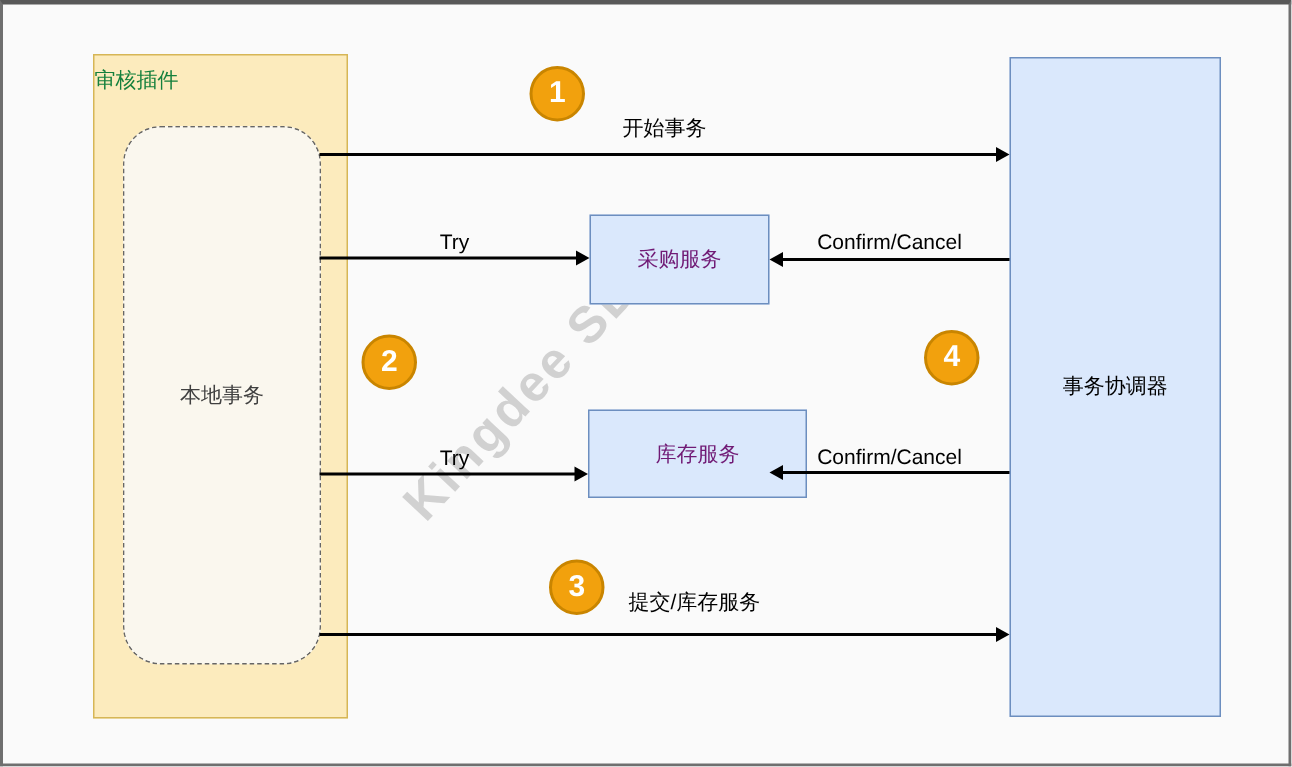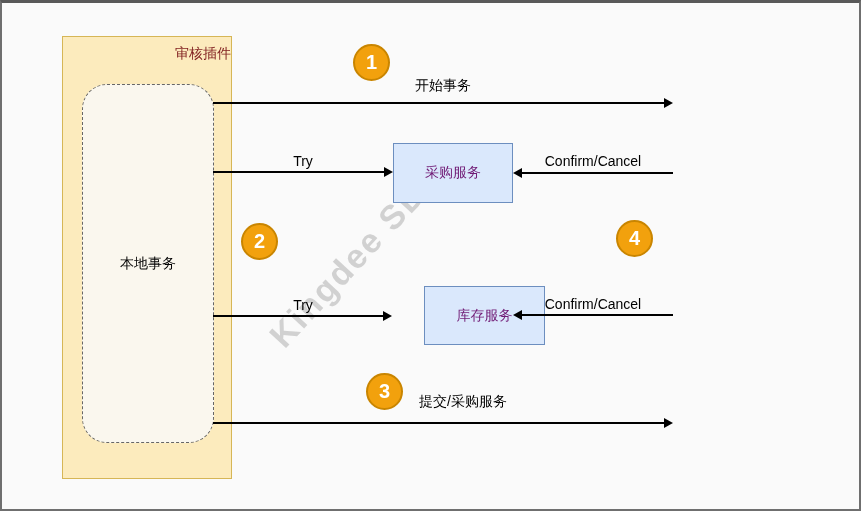--- a/index.html
+++ b/index.html
@@ -19,43 +19,43 @@
     font-size:34px;font-weight:bold;letter-spacing:2px;
     color:rgba(160,160,160,0.45);
     white-space:nowrap;pointer-events:none;
   }
   .audit-box{
     position:absolute;left:60px;top:33px;width:170px;height:443px;
     box-sizing:border-box;background:#fcebbd;border:1px solid #d6b656;
   }
   .audit-title{
     position:absolute;top:8px;left:0;width:100%;
-    text-align:right;font-size:14px;color:#7f1d1d;
+    text-align:left;font-size:14px;color:#15803d;
   }
   .local-box{
     position:absolute;left:19px;top:47px;width:132px;height:359px;
     box-sizing:border-box;background:#faf7ee;
     border:1.5px dashed #666;border-radius:25px;
     display:flex;align-items:center;justify-content:center;
-    font-size:14px;color:#000000;
+    font-size:14px;color:#404040;
   }
   .coordinator-box{
     position:absolute;left:671px;top:35px;width:141px;height:440px;
     box-sizing:border-box;background:#dae8fc;border:1px solid #6c8ebf;
     display:flex;align-items:center;justify-content:center;
     font-size:14px;color:#000;text-align:center;
   }
   .service-box{
     position:absolute;box-sizing:border-box;
     background:#dae8fc;border:1px solid #6c8ebf;
     display:flex;align-items:center;justify-content:center;
     font-size:14px;color:#701a75;
   }
   .service-purchase{left:391px;top:140px;width:120px;height:60px;}
-  .service-inventory{left:390px;top:283px;width:121px;height:59px;margin-left:32px;}
+  .service-inventory{left:390px;top:270px;width:146px;height:59px;}
   .aline{position:absolute;height:1.5px;background:#000;}
   .ahead-r{position:absolute;width:0;height:0;
     border-top:5px solid transparent;border-bottom:5px solid transparent;
     border-left:9px solid #000;}
   .ahead-l{position:absolute;width:0;height:0;
     border-top:5px solid transparent;border-bottom:5px solid transparent;
     border-right:9px solid #000;}
   .alabel{position:absolute;font-size:14px;color:#000000;white-space:nowrap;}
   .alabel.center{text-align:center;}
   .step-circle{
@@ -72,20 +72,23 @@
 
   <div class="watermark">Kingdee SDK</div>
 
   <div class="audit-box">
     <div class="audit-title">审核插件</div>
     <div class="local-box">
       <span>本地事务</span>
     </div>
   </div>
 
+  <div class="coordinator-box">
+    <span>事务协调器</span>
+  </div>
 
   <div class="service-box service-purchase">
     <span>采购服务</span>
   </div>
   <div class="service-box service-inventory">
     <span>库存服务</span>
   </div>
 
   <div class="aline" style="left:211px;top:99px;width:452px;"></div>
   <div class="ahead-r" style="left:662px;top:95px;"></div>
@@ -102,21 +105,21 @@
   <div class="aline" style="left:211px;top:312px;width:171px;"></div>
   <div class="ahead-r" style="left:381px;top:308px;"></div>
   <div class="alabel center" style="left:281px;top:294px;width:40px;">Try</div>
 
   <div class="aline" style="left:519px;top:311px;width:152px;"></div>
   <div class="ahead-l" style="left:511px;top:307px;"></div>
   <div class="alabel center" style="left:521px;top:293px;width:140px;">Confirm/Cancel</div>
 
   <div class="aline" style="left:211px;top:419px;width:452px;"></div>
   <div class="ahead-r" style="left:662px;top:415px;"></div>
-  <div class="alabel" style="left:417px;top:390px;">提交/采购服务</div>
+  <div class="alabel" style="left:417px;top:390px;">提交/库存服务</div>
 
   <div class="step-circle" style="left:351px;top:41px;">
     <span>1</span>
   </div>
   <div class="step-circle" style="left:239px;top:220px;">
     <span>2</span>
   </div>
   <div class="step-circle" style="left:364px;top:370px;">
     <span>3</span>
   </div>

